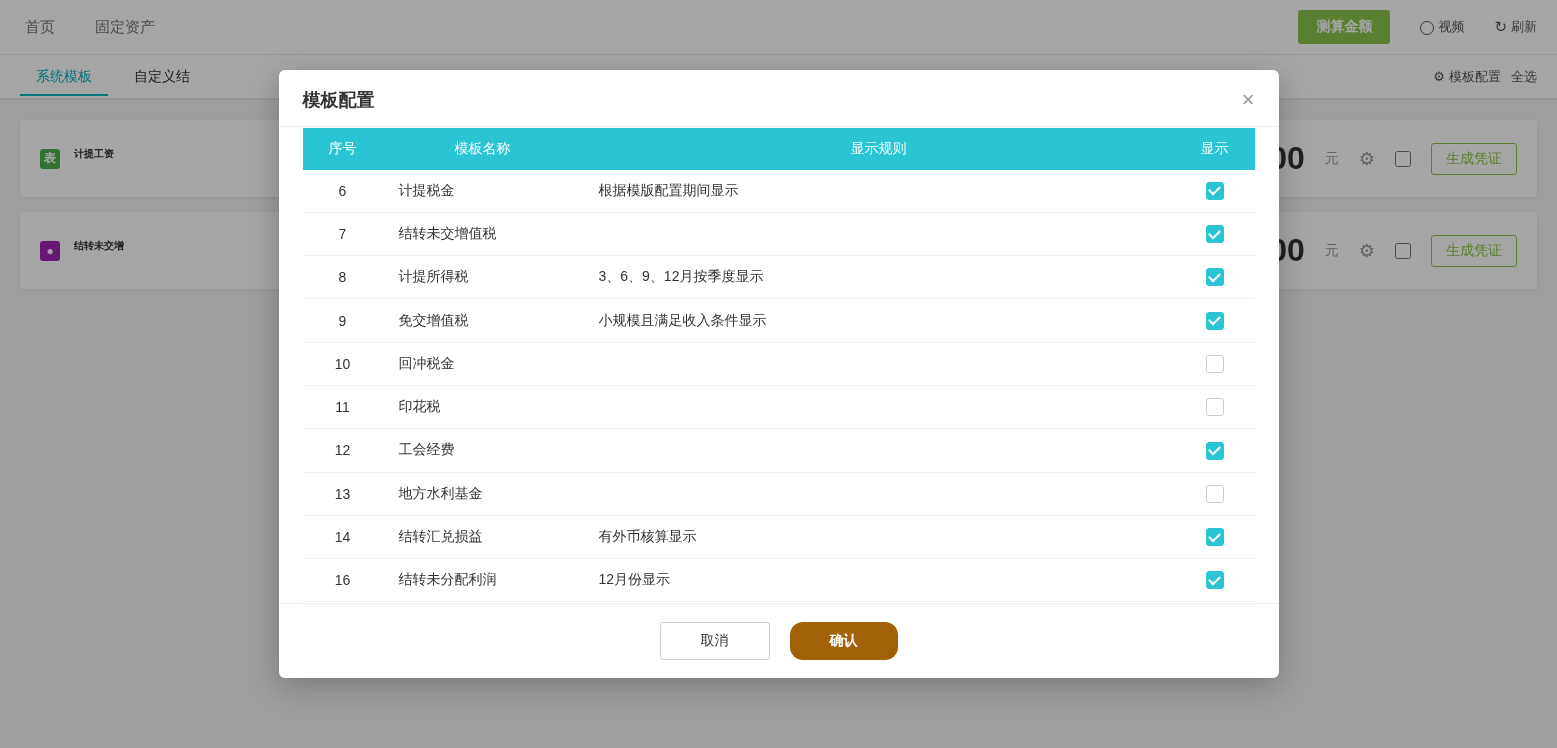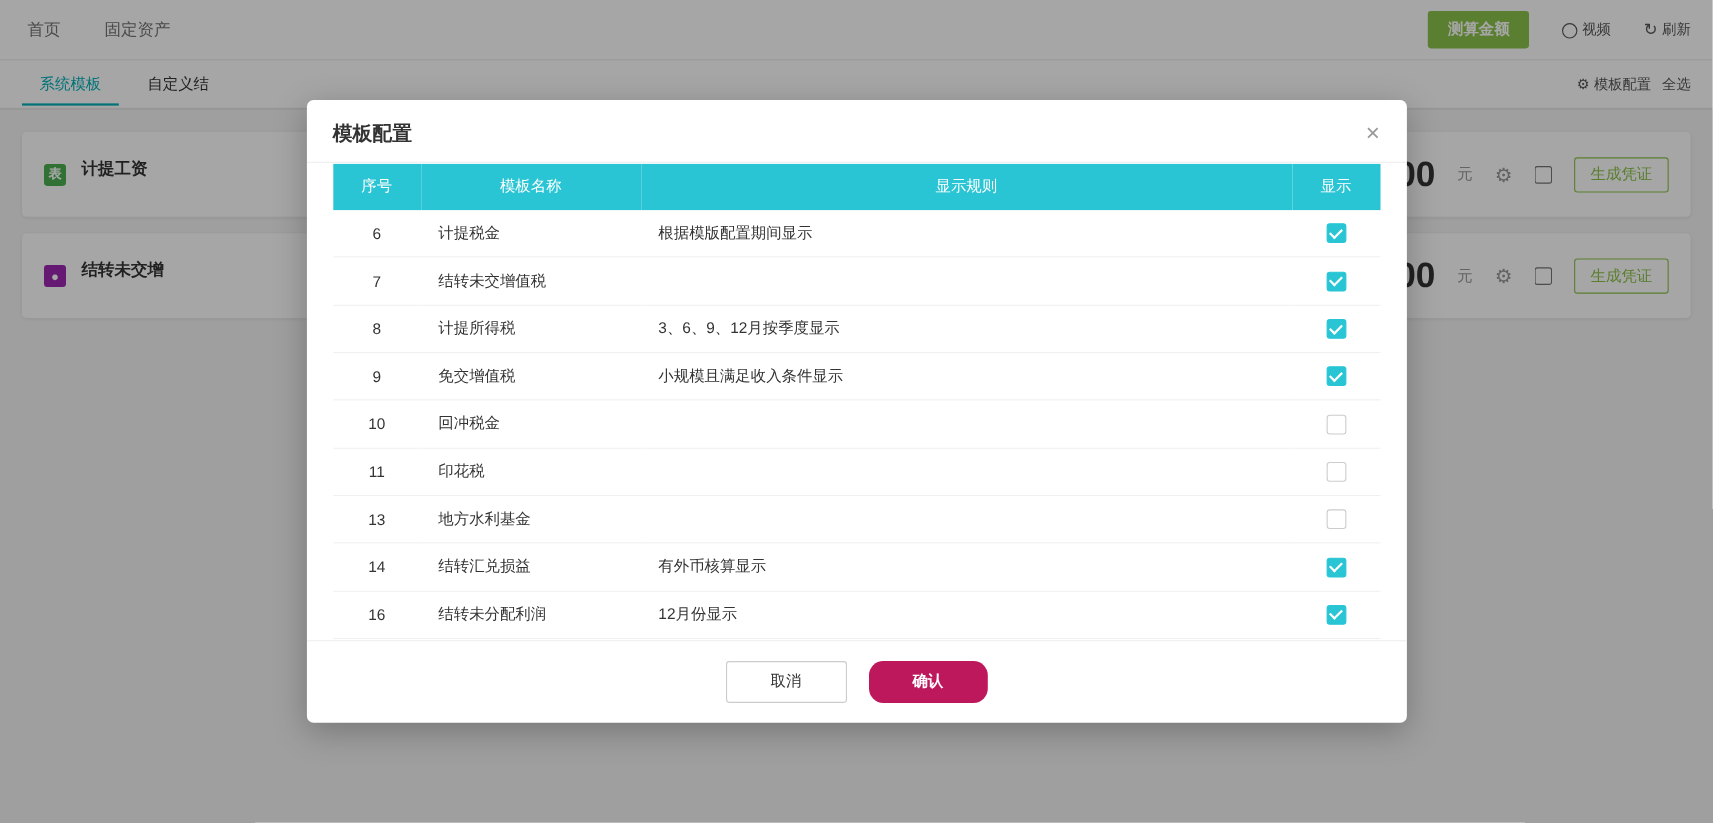--- a/index.html
+++ b/index.html
@@ -69,21 +69,21 @@
 
     .card {
       background: #fff;
       border-radius: 4px;
       padding: 20px;
       margin-bottom: 15px;
       box-shadow: 0 1px 4px rgba(0,0,0,0.08);
     }
 
     .card-title {
-      font-size: 15px;
+      font-size: 10px;
       font-weight: bold;
       color: #333;
       margin-bottom: 10px;
     }
 
     .card-value {
       font-size: 32px;
       font-weight: bold;
       color: #333;
     }
@@ -275,21 +275,21 @@
       background: #fff;
       color: #333;
       border-radius: 3px;
       font-size: 14px;
       cursor: pointer;
     }
 
     .btn-confirm {
       padding: 9px 40px;
       border: none;
-      background: #be185d;
+      background: #a16207;
       color: #fff;
       border-radius: 13px;
       font-size: 14px;
       font-weight: bold;
       cursor: pointer;
     }
     .icon-refresh {
       display: inline-block;
       font-size: 15px;
     }
@@ -426,20 +426,26 @@
               <td></td>
               <td style="text-align: center;"><div class="custom-checkbox unchecked" style="margin: 0px auto;"></div></td>
             </tr>
             <tr>
               <td>11</td>
               <td>印花税</td>
               <td></td>
               <td style="text-align: center;"><div class="custom-checkbox unchecked" style="margin: 0px auto;"></div></td>
             </tr>
             <tr>
+              <td>12</td>
+              <td>工会经费</td>
+              <td></td>
+              <td style="text-align: center;"><div class="custom-checkbox checked" style="margin: 0px auto;"></div></td>
+            </tr>
+            <tr>
               <td>13</td>
               <td>地方水利基金</td>
               <td></td>
               <td style="text-align: center;"><div class="custom-checkbox unchecked" style="margin: 0px auto;"></div></td>
             </tr>
             <tr>
               <td>14</td>
               <td>结转汇兑损益</td>
               <td>有外币核算显示</td>
               <td style="text-align: center;"><div class="custom-checkbox checked" style="margin: 0px auto;"></div></td>

